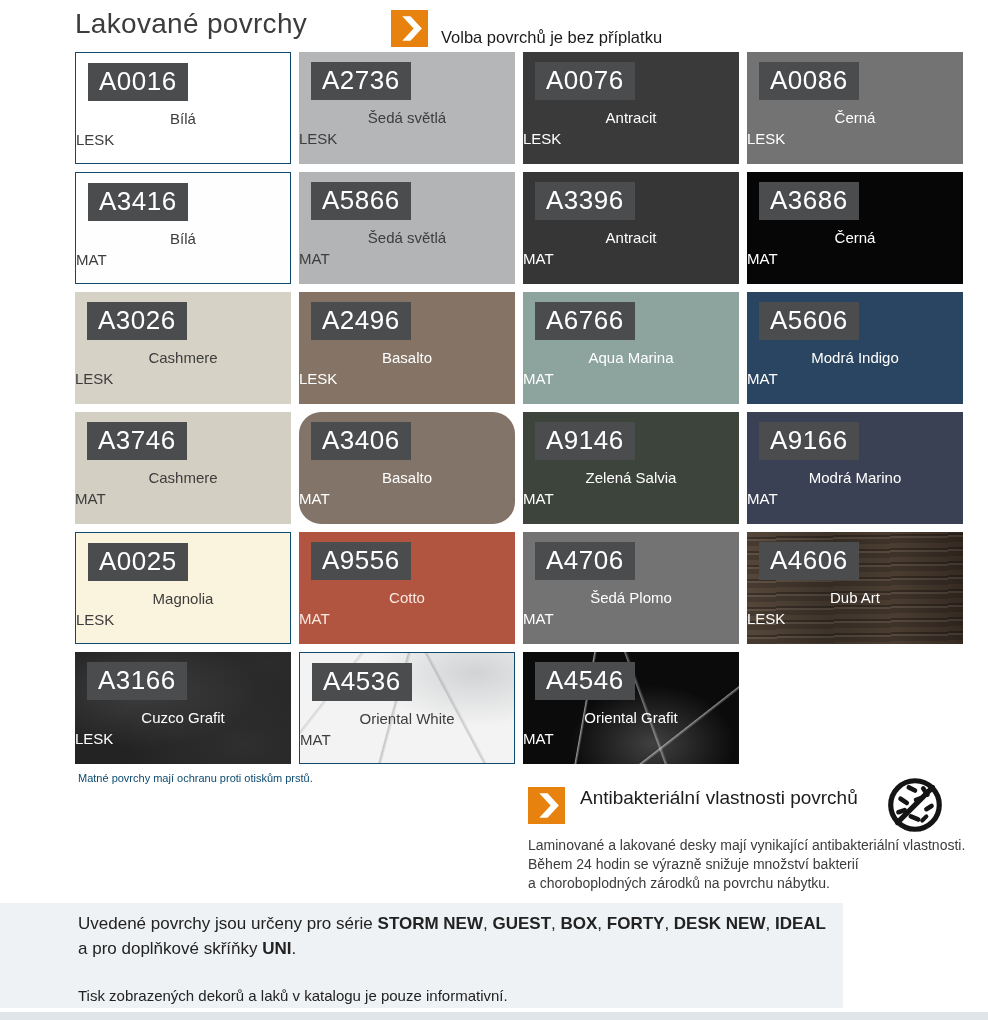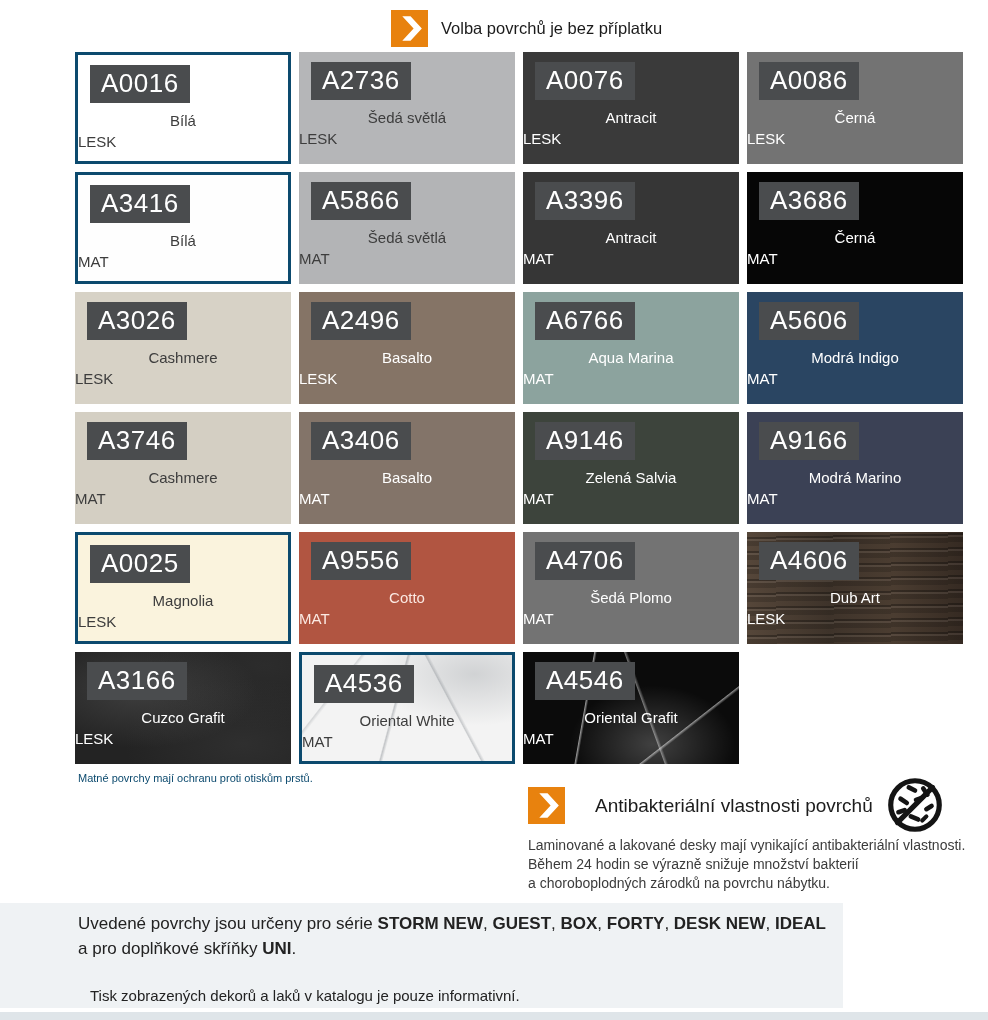--- a/index.html
+++ b/index.html
@@ -4,30 +4,30 @@
 <style>
   html,body { margin:0; padding:0; background:#ffffff; }
   #page {
     position:relative; width:988px; height:1020px; background:#ffffff;
     font-family:"Liberation Sans", sans-serif; overflow:hidden;
   }
   .page-title {
     position:absolute; left:75px; top:8px; font-size:28px; font-weight:300;
     color:#3c3c3c; letter-spacing:0.3px;
   }
-  .header-note { position:absolute; left:391px; top:10px; display:flex; align-items:center; gap:13px; }
+  .header-note { position:absolute; left:391px; top:10px; display:flex; align-items:flex-end; gap:13px; }
   .chev-icon { width:37px; height:37px; display:block; }
   .header-note-text { font-size:16.5px; color:#1b1b1b; }
 
   #swatch-grid {
     position:absolute; left:75px; top:52px; width:888px;
     display:grid; grid-template-columns:repeat(4,216px); grid-auto-rows:112px; gap:8px;
   }
   .swatch { position:relative; box-sizing:border-box; }
-  .swatch.bordered { border:3px solid #0c4a6e; }
+  .swatch.bordered { border:1px solid #0c4a6e; }
   .code-badge {
     position:absolute; left:12px; top:10px; background:#4a4c4e; color:#ffffff;
     font-size:26px; line-height:1; padding:5px 11px 7px; letter-spacing:0.5px;
   }
   .swatch-name { position:absolute; top:57px; left:0; right:0; text-align:center; font-size:15px; }
   .swatch-finish { position:absolute; top:78px; left:0; right:0; text-align:left; font-size:15px; }
 
   .tex-wood {
     background:
       repeating-linear-gradient(179deg, rgba(0,0,0,0) 0 5px, rgba(0,0,0,0.30) 5px 7px, rgba(255,255,255,0.06) 7px 9px, rgba(0,0,0,0.16) 9px 14px),
@@ -53,37 +53,38 @@
     background:
       linear-gradient(100deg, transparent 30%, rgba(255,255,255,0.55) 30.4%, transparent 31.4%),
       linear-gradient(70deg, transparent 55%, rgba(255,255,255,0.40) 55.4%, transparent 56.6%),
       linear-gradient(142deg, transparent 72%, rgba(255,255,255,0.50) 72.4%, transparent 73.6%),
       radial-gradient(ellipse at 60% 82%, rgba(255,255,255,0.22), transparent 45%),
       #0b0b0b;
   }
 
   .fingerprint-note { position:absolute; left:78px; top:772px; font-size:11px; color:#0c4a6e; }
 
-  .anti-heading { position:absolute; left:528px; top:787px; display:flex; align-items:center; gap:30px; }
+  .anti-heading { position:absolute; left:528px; top:787px; display:flex; align-items:flex-start; gap:15px; }
   .anti-title { font-size:19px; color:#1c1c1c; }
   .bacteria-icon { position:absolute; left:884px; top:774px; width:62px; height:62px; }
   .anti-text { position:absolute; left:528px; top:836px; font-size:14px; line-height:19px; color:#3b3b3b; }
 
   .footer-bg { position:absolute; left:0; top:903px; width:843px; height:105px; background:#eff2f4; }
   .footer-strip { position:absolute; left:0; top:1012px; width:988px; height:8px; background:#dfe5e9; }
   .footer-line1 { position:absolute; left:78px; top:914px; font-size:17px; color:#222222; }
   .footer-line2 { position:absolute; left:78px; top:939px; font-size:17px; color:#222222; }
   .footer-line1 b, .footer-line2 b { font-weight:700; }
-  .footer-note { position:absolute; left:90px; top:987px; font-size:15px; color:#222222; }
+  .footer-note { position:absolute; left:78px; top:987px; font-size:15px; color:#222222; }
 </style>
 </head>
 <body>
 
 <div id="page">
 
+  <div class="page-title">Lakované povrchy</div>
 
   <div class="header-note">
     <svg class="chev-icon" viewBox="0 0 36 36">
       <rect x="0" y="0" width="36" height="36" fill="#e8820e"></rect>
       <polygon points="11,6 19,6 30,18 19,30 11,30 22,18" fill="#ffffff"></polygon>
     </svg>
     <span class="header-note-text">Volba povrchů je bez příplatku</span>
   </div>
 
   <div id="swatch-grid">
@@ -145,21 +146,21 @@
       <div class="swatch" style="background: rgb(42, 69, 98); color: rgb(255, 255, 255);">
         <span class="code-badge">A5606</span>
         <span class="swatch-name">Modrá Indigo</span>
         <span class="swatch-finish">MAT</span>
       </div>
       <div class="swatch" style="background: rgb(212, 207, 195); color: rgb(61, 61, 61);">
         <span class="code-badge">A3746</span>
         <span class="swatch-name">Cashmere</span>
         <span class="swatch-finish">MAT</span>
       </div>
-      <div class="swatch" style="background: rgb(131, 116, 105); color: rgb(255, 255, 255);">
+      <div class="swatch" style="background: rgb(131, 116, 105); color: rgb(255, 255, 255); border-radius: 22px;">
         <span class="code-badge">A3406</span>
         <span class="swatch-name">Basalto</span>
         <span class="swatch-finish">MAT</span>
       </div>
       <div class="swatch" style="background: rgb(61, 68, 60); color: rgb(255, 255, 255);">
         <span class="code-badge">A9146</span>
         <span class="swatch-name">Zelená Salvia</span>
         <span class="swatch-finish">MAT</span>
       </div>
       <div class="swatch" style="background: rgb(59, 65, 85); color: rgb(255, 255, 255);">

